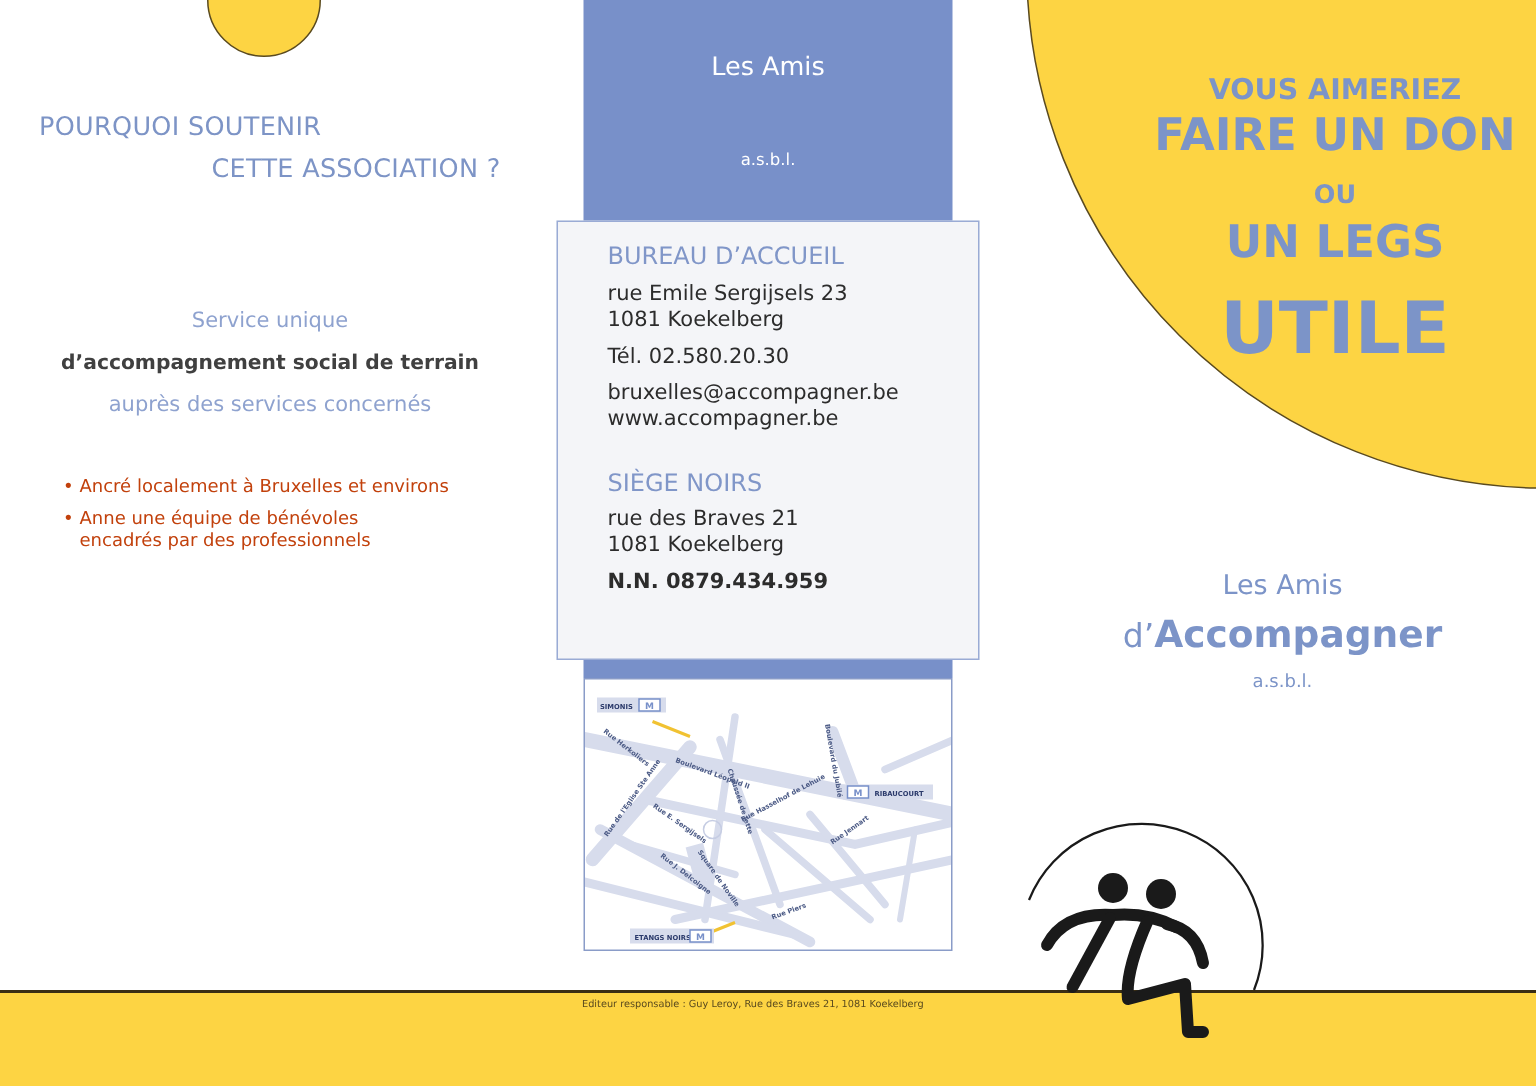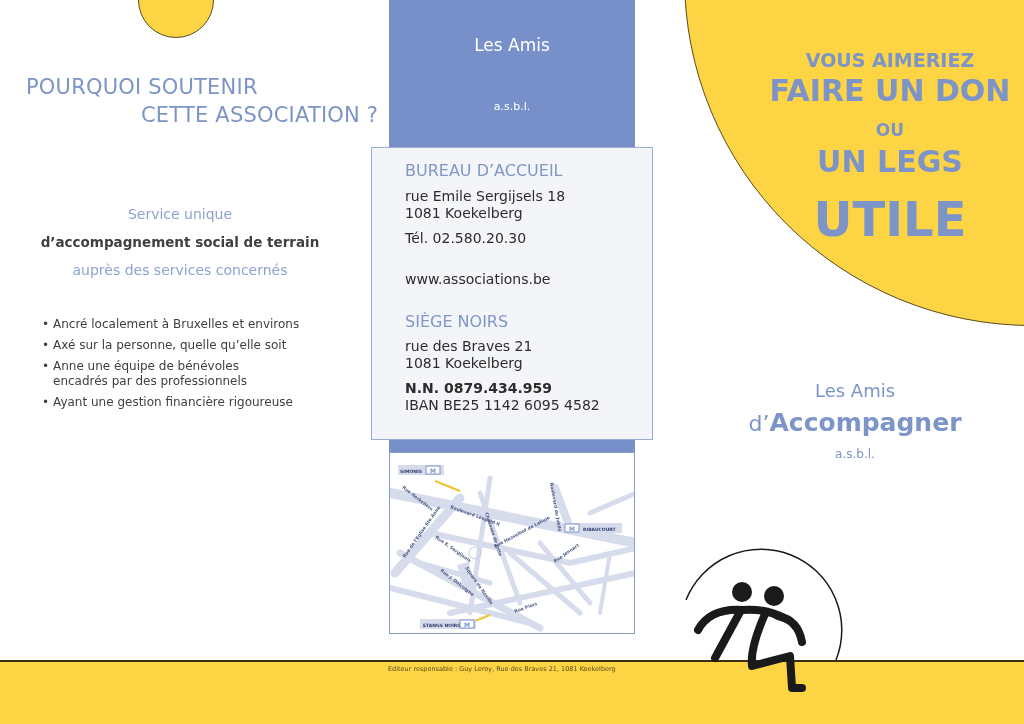--- a/index.html
+++ b/index.html
@@ -6,31 +6,31 @@
   html, body { width: 1024px; height: 724px; overflow: hidden; background: #ffffff; }
   body { position: relative; font-family: "DejaVu Sans", sans-serif; }
   .abs { position: absolute; }
 
   
   .half-sun {
     position: absolute; left: 138px; top: -38px; width: 76px; height: 76px;
     border-radius: 50%; background: #fdd443; border: 1px solid #5a4a1e;
   }
 
-  .why-title { font-family: "DejaVu Sans", sans-serif; color: #7d94c6; font-size: 21px; letter-spacing: 0.2px; }
+  .why-title { font-family: "DejaVu Sans", sans-serif; color: #7d94c6; font-size: 17px; letter-spacing: 0.2px; }
   .why-1 { left: 26px; top: 75px; }
   .why-2 { left: 141px; top: 103px; }
 
   .service { left: 20px; width: 320px; text-align: center; color: #8ea2cf; }
   .service-1 { top: 206px; font-size: 14px; }
   .service-2 { top: 234px; font-size: 13.5px; font-weight: bold; color: #404040; }
   .service-3 { top: 262px; font-size: 14px; }
 
   .bullets { left: 40px; top: 317px; width: 300px; list-style: none; }
-  .bullets li { position: relative; padding-left: 13px; font-size: 12px; color: #404040; line-height: 15px; margin-bottom: 6px; }
+  .bullets li { position: relative; padding-left: 13px; font-size: 12px; color: #c2410c; line-height: 15px; margin-bottom: 6px; }
   .bullets li::before { content: "•"; position: absolute; left: 2px; top: 0; }
 
   
   .logo-band { left: 389px; top: 0; width: 246px; height: 150px; background: #7890c9; }
   .logo-text { width: 100%; text-align: center; color: #fff; }
   .lt-1 { top: 35px; font-size: 17px; }
   .lt-2 { top: 62px; font-size: 21px; }
   .lt-2 .big { font-weight: bold; font-size: 24px; }
   .lt-3 { top: 100px; font-size: 11px; }
 
@@ -72,41 +72,39 @@
 
 <div class="abs why-title why-1">POURQUOI SOUTENIR</div>
 <div class="abs why-title why-2">CETTE ASSOCIATION ?</div>
 
 <div class="abs service service-1">Service unique</div>
 <div class="abs service service-2">d’accompagnement social de terrain</div>
 <div class="abs service service-3">auprès des services concernés</div>
 
 <ul class="abs bullets">
   <li>Ancré localement à Bruxelles et environs</li>
-  <li>Axé sur la personne, quelle qu’elle soit</li>
   <li style="width:215px">Anne une équipe de bénévoles encadrés par des professionnels</li>
-  <li>Ayant une gestion financière rigoureuse</li>
 </ul>
 
 <div class="abs logo-band">
   <div class="abs logo-text lt-1">Les Amis</div>
   <div class="abs logo-text lt-3">a.s.b.l.</div>
 </div>
 
 <div class="abs info-box">
   <div class="abs info-head" style="left:33px; top:13px;">BUREAU D’ACCUEIL</div>
-  <div class="abs info-line" style="left:33px; top:40px;">rue Emile Sergijsels 18</div>
+  <div class="abs info-line" style="left:33px; top:40px;">rue Emile Sergijsels 23</div>
   <div class="abs info-line" style="left:33px; top:57px;">1081 Koekelberg</div>
   <div class="abs info-line" style="left:33px; top:82px;">Tél. 02.580.20.30</div>
-  <div class="abs info-line" style="left:33px; top:123px;">www.associations.be</div>
+  <div class="abs info-line" style="left:33px; top:106px;">bruxelles@accompagner.be</div>
+  <div class="abs info-line" style="left:33px; top:123px;">www.accompagner.be</div>
   <div class="abs info-head" style="left:33px; top:164px;">SIÈGE NOIRS</div>
   <div class="abs info-line" style="left:33px; top:190px;">rue des Braves 21</div>
   <div class="abs info-line" style="left:33px; top:207px;">1081 Koekelberg</div>
   <div class="abs info-line" style="left:33px; top:232px;font-weight:bold;">N.N. 0879.434.959</div>
-  <div class="abs info-line" style="left:33px; top:249px;">IBAN BE25 1142 6095 4582</div>
 </div>
 
 <div class="abs map-band"></div>
 <div class="abs map">
   <svg width="246" height="182" viewBox="0 0 246 182">
     <g stroke="#d7dcec" stroke-linecap="round" fill="none">
       <path d="M0 40 L246 90" stroke-width="10"></path>
       <path d="M70 45 L5 120" stroke-width="9"></path>
       <path d="M10 100 L150 175" stroke-width="7"></path>
       <path d="M0 135 L60 150 L140 170" stroke-width="6"></path>

